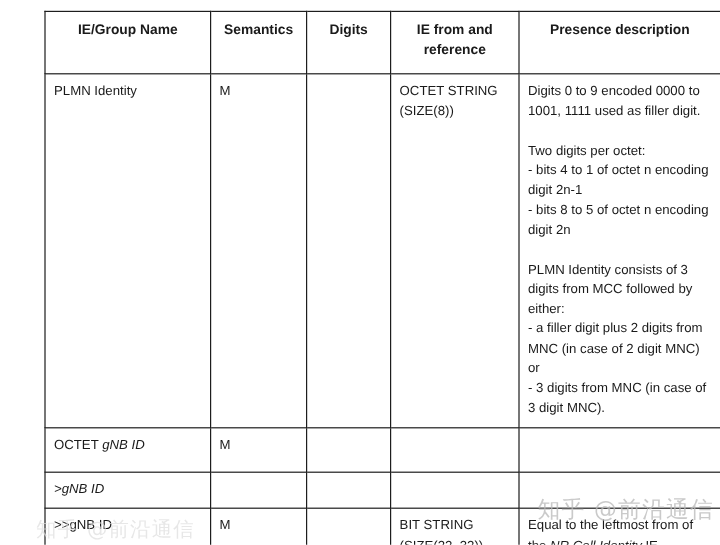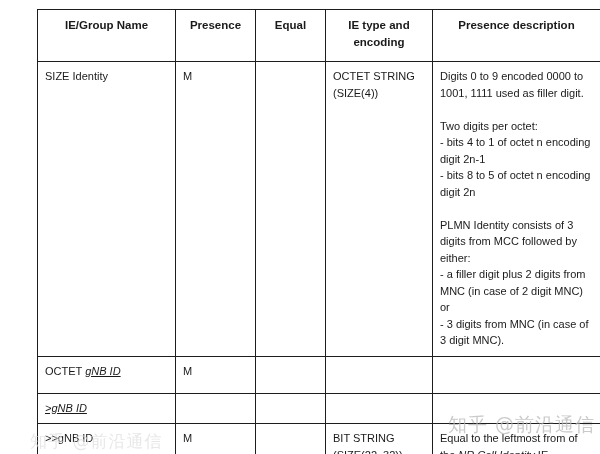--- a/index.html
+++ b/index.html
@@ -51,21 +51,21 @@
   
   col.c-name     { width: 138px; }
   col.c-presence { width: 80px;  }
   col.c-range    { width: 70px;  }
   col.c-ietype   { width: 107px; }
   col.c-sem      { width: 168px; }
 
   .hdr-row th { height: 36px; }
 
   .cell-text { white-space: pre-wrap; }
-  .ital { font-style: italic; text-decoration: underline; }
+  .ital { font-style: italic; }
 
   .row-plmn td { height: 280px; }
   .row-choice td { height: 23px; }
   .row-gnbid-parent td { height: 16px; }
   .row-gnbid td { height: 65px; }
 
   .indent1 { padding-left: 11px; margin-top: 32px; }
   .indent2 { padding-left: 19px; }
 
   .watermark {
@@ -99,33 +99,33 @@
     <colgroup>
       <col class="c-name">
       <col class="c-presence">
       <col class="c-range">
       <col class="c-ietype">
       <col class="c-sem">
     </colgroup>
     <thead>
       <tr class="hdr-row">
         <th>IE/Group Name</th>
-        <th>Presence</th>
-        <th>Equal</th>
-        <th>IE type and encoding</th>
+        <th>Semantics</th>
+        <th>Digits</th>
+        <th>IE from and reference</th>
         <th>Presence description</th>
       </tr>
     </thead>
     <tbody>
       <tr class="row-plmn">
-        <td><span class="cell-text">SIZE Identity</span></td>
+        <td><span class="cell-text">PLMN Identity</span></td>
         <td><span class="cell-text">M</span></td>
         <td><span class="cell-text"></span></td>
         <td><span class="cell-text">OCTET STRING
-(SIZE(4))</span></td>
+(SIZE(8))</span></td>
         <td><span class="cell-text">Digits 0 to 9 encoded 0000 to 1001, 1111 used as filler digit.
 
 Two digits per octet:
 - bits 4 to 1 of octet n encoding digit 2n-1
 - bits 8 to 5 of octet n encoding digit 2n
 
 PLMN Identity consists of 3 digits from MCC followed by either:
 - a filler digit plus 2 digits from MNC (in case of 2 digit MNC) or
 - 3 digits from MNC (in case of 3 digit MNC).</span></td>
       </tr>

